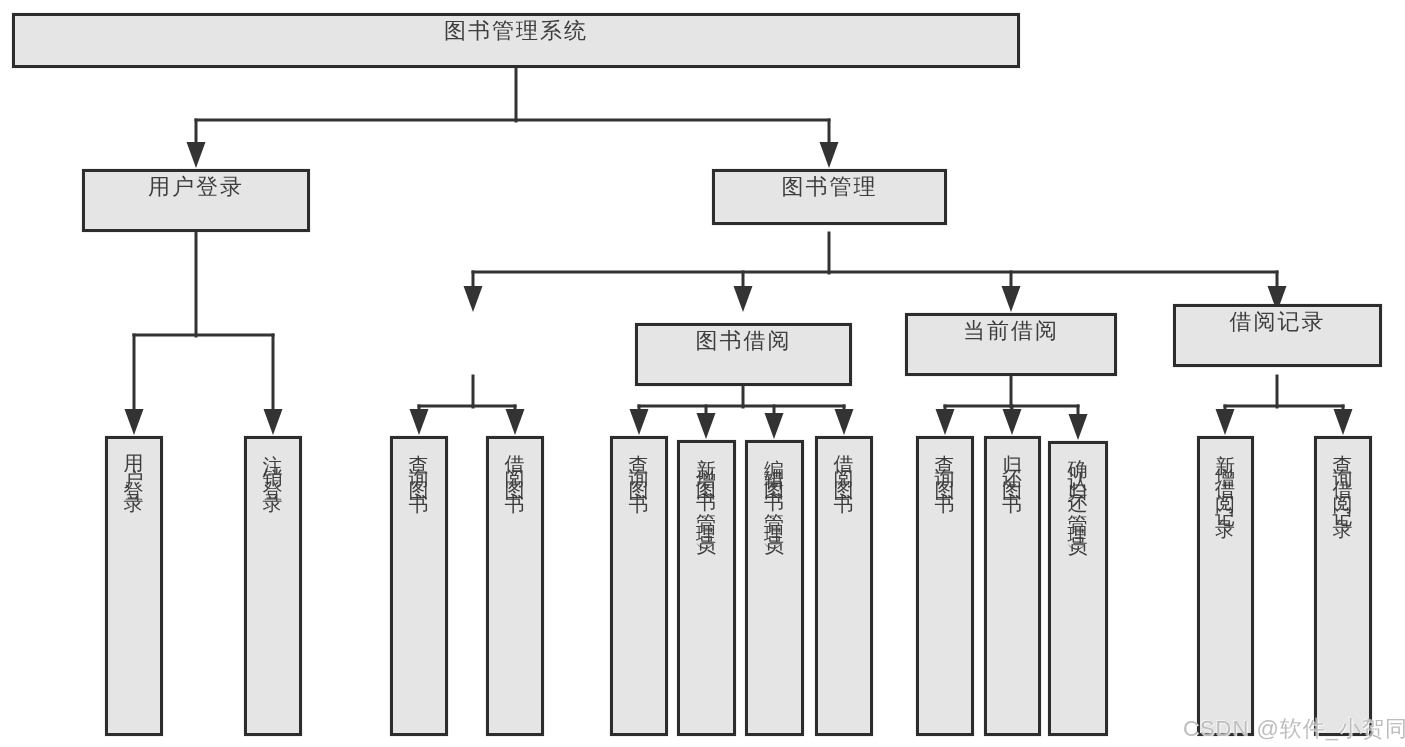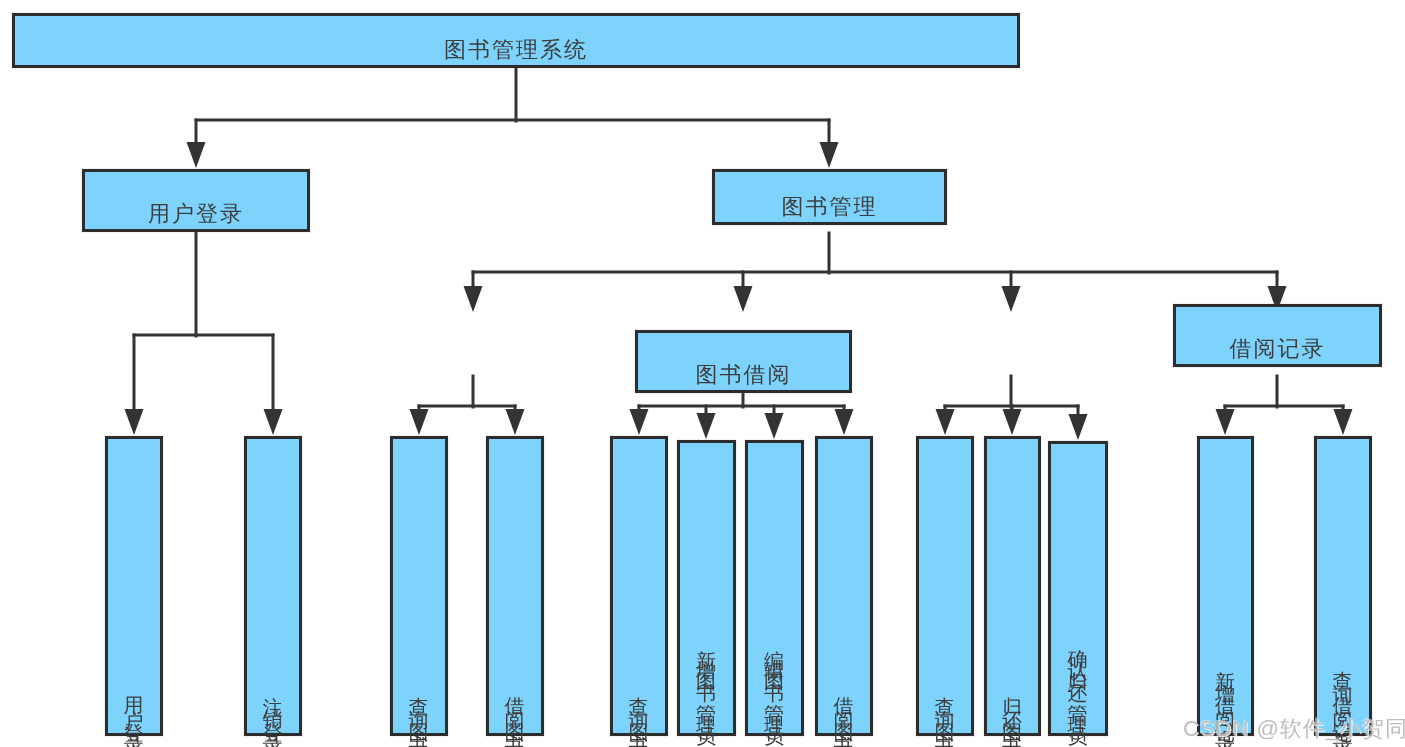--- a/index.html
+++ b/index.html
@@ -7,23 +7,23 @@
     position:relative;
     width:1405px;height:747px;
     background:var(--bg,#ffffff);
     font-family:"Liberation Sans","DejaVu Sans",sans-serif;
     overflow:hidden;
   }
   #connectors{position:absolute;left:0;top:0;z-index:1;}
   .box{
     position:absolute;
     box-sizing:border-box;
-    background:#7dd3fc;
+    background:#e5e5e5;
     border:3px solid var(--border,#2d2d2d);
-    display:flex;align-items:flex-end;justify-content:center;
+    display:flex;align-items:flex-start;justify-content:center;
     color:var(--text,#3d3d3d);
     z-index:2;
     box-shadow:0 0 1px rgba(120,120,120,.6);
   }
   .box.h .lbl{
     font-size:22px;
     letter-spacing:2px;
     white-space:nowrap;
   }
   .box.v .lbl{
@@ -109,22 +109,25 @@
     <span class="lbl">图书管理系统</span>
   </div>
 
   <div class="box h" style="left:82px;top:169px;width:228px;height:63px">
     <span class="lbl">用户登录</span>
   </div>
   <div class="box h" style="left:712px;top:169px;width:235px;height:56px">
     <span class="lbl">图书管理</span>
   </div>
 
-  <div class="box h" style="left:635px;top:330px;width:217px;height:63px">
+  <div class="box h" style="left:635px;top:323px;width:217px;height:63px">
     <span class="lbl">图书借阅</span>
+  </div>
+  <div class="box h" style="left:905px;top:313px;width:212px;height:63px">
+    <span class="lbl">当前借阅</span>
   </div>
   <div class="box h" style="left:1173px;top:304px;width:209px;height:63px">
     <span class="lbl">借阅记录</span>
   </div>
 
   <div class="box v" style="left:105px;top:436px;width:58px;height:300px">
     <span class="lbl">用户登录</span>
   </div>
   <div class="box v" style="left:244px;top:436px;width:58px;height:300px">
     <span class="lbl">注销登录</span>

